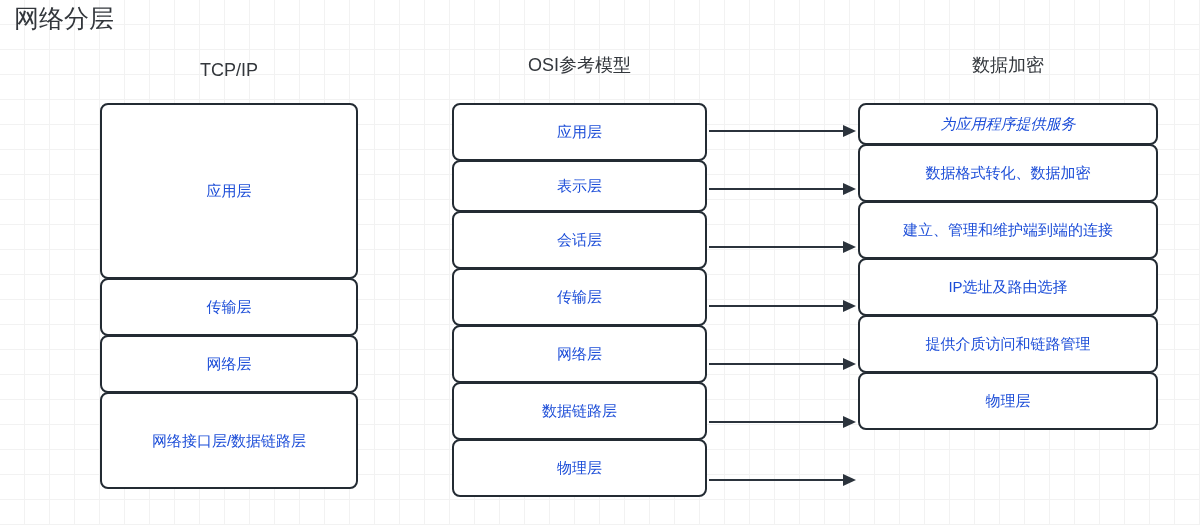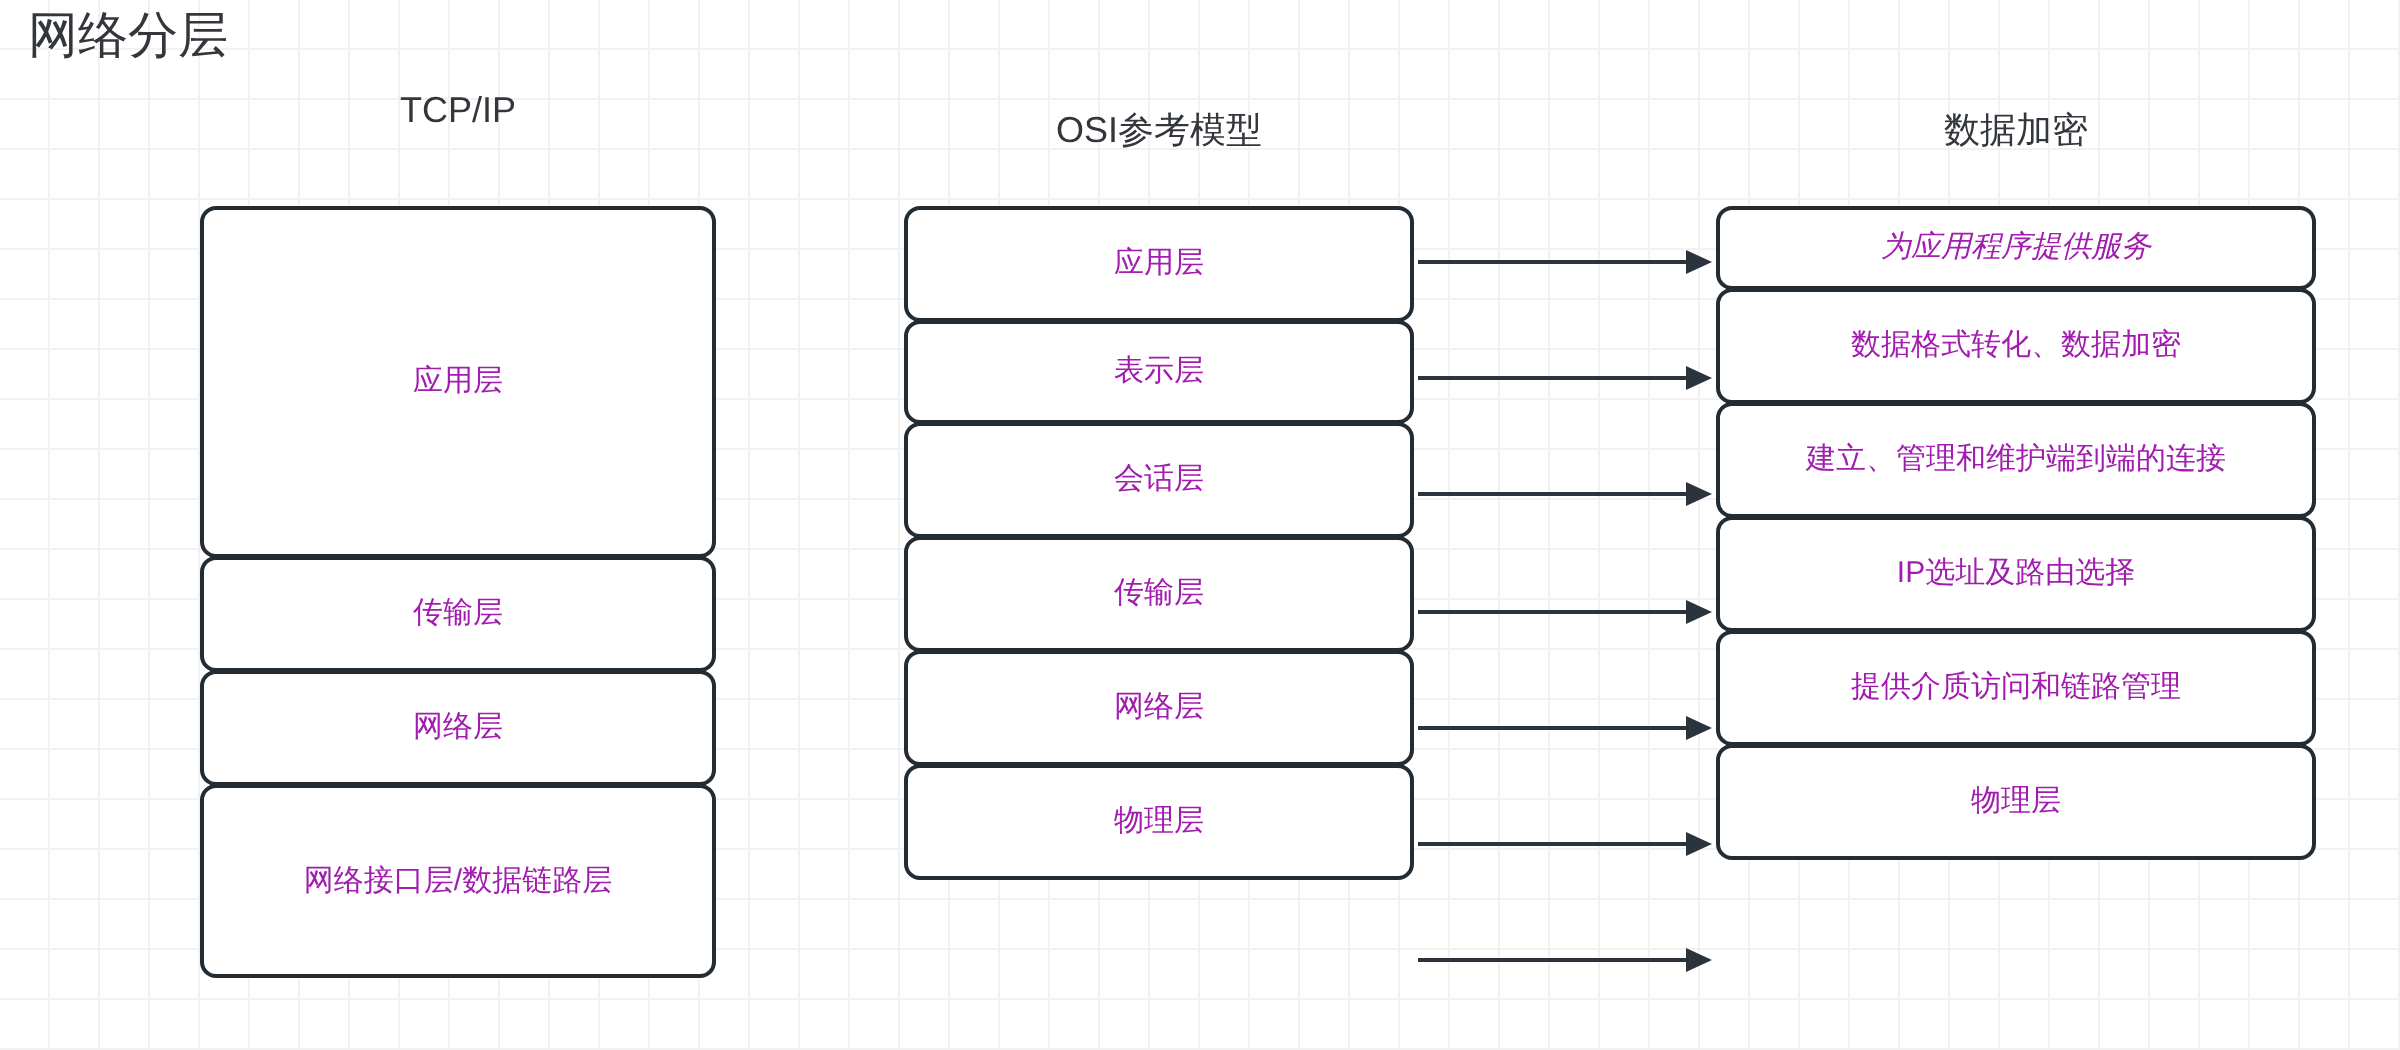--- a/index.html
+++ b/index.html
@@ -37,21 +37,21 @@
   }
 
   .col-header {
     position: absolute;
     font-size: 18px;
     line-height: 24px;
     color: #33373c;
     text-align: center;
     white-space: nowrap;
   }
-  #hdr-tcpip  { left: 100px; top: 43px; width: 258px; }
+  #hdr-tcpip  { left: 100px; top: 58px; width: 258px; }
   #hdr-osi    { left: 452px; top: 53px; width: 255px; }
   #hdr-expl   { left: 858px; top: 53px; width: 300px; }
 
   .stack {
     position: absolute;
   }
   #stack-tcpip { left: 100px; top: 103px;  width: 258px; }
   #stack-osi   { left: 452px; top: 103px;  width: 255px; }
   #stack-expl  { left: 858px; top: 103px;  width: 300px; }
 
@@ -64,21 +64,21 @@
     align-items: center;
     justify-content: center;
     margin-top: -1px;
     position: relative;
   }
   .layer-box:first-child { margin-top: 0; }
 
   .layer-label {
     font-size: 15px;
     line-height: 20px;
-    color: #a21caf;
+    color: #1d4ed8;
     text-align: right;
     white-space: nowrap;
   }
 
   
   #arrows {
     position: absolute;
     left: 0;
     top: 0;
     width: 1200px;
@@ -130,20 +130,23 @@
       <div class="layer-box" style="height: 58px;">
         <span class="layer-label">会话层</span>
       </div>
       <div class="layer-box" style="height: 58px;">
         <span class="layer-label">传输层</span>
       </div>
       <div class="layer-box" style="height: 58px;">
         <span class="layer-label">网络层</span>
       </div>
       <div class="layer-box" style="height: 58px;">
+        <span class="layer-label">数据链路层</span>
+      </div>
+      <div class="layer-box" style="height: 58px;">
         <span class="layer-label">物理层</span>
       </div>
     </div>
 
   <div class="stack" id="stack-expl">
       <div class="layer-box" style="height: 42px; font-style: italic;">
         <span class="layer-label">为应用程序提供服务</span>
       </div>
       <div class="layer-box" style="height: 58px;">
         <span class="layer-label">数据格式转化、数据加密</span>

